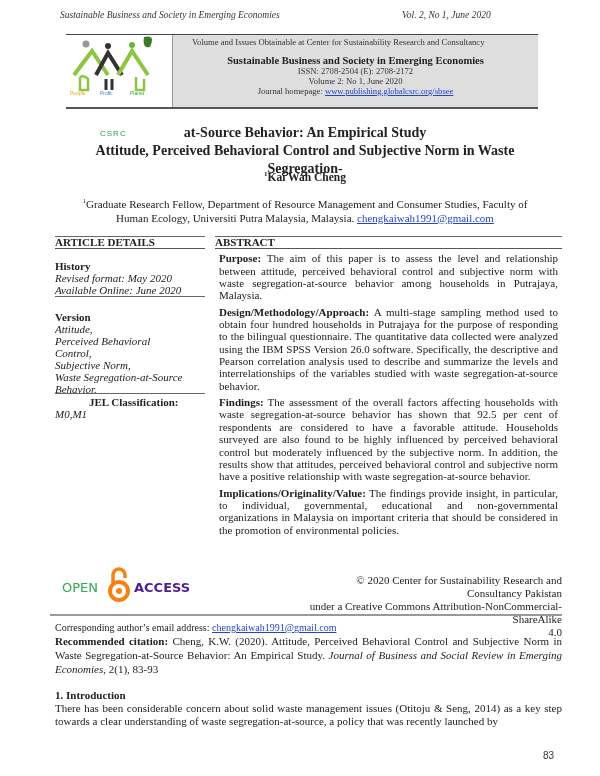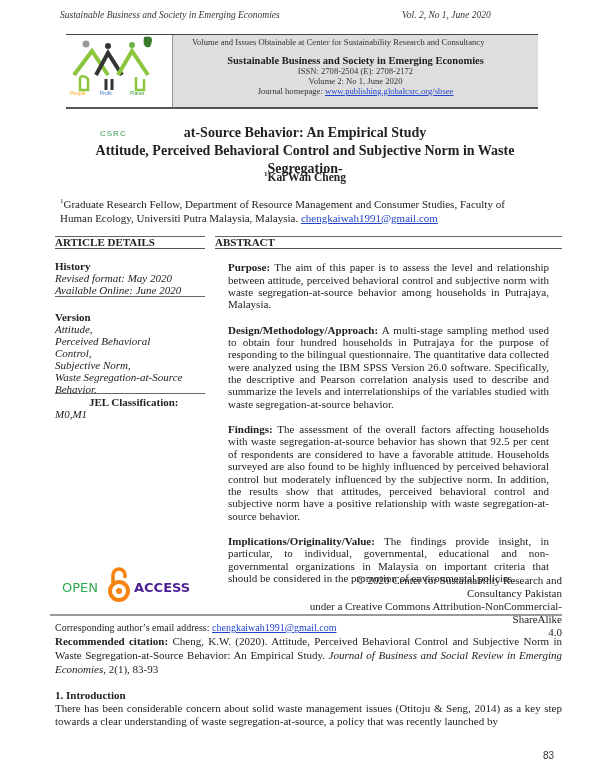--- a/index.html
+++ b/index.html
@@ -12,29 +12,29 @@
   .hdr-box { left:66px; top:34px; width:472px; height:72px; border-top:1.5px solid #444; border-bottom:2px solid #555; }
   .logo-cell { position:absolute; left:0; top:0; width:104px; height:72px; background:#fff; }
   .info-cell { position:absolute; left:106px; top:0; right:0; height:72px; background:#dedede; border-left:1px solid #999; text-align:center; }
   .info-top { font-size:8.6px; margin-top:2px; color:#333; text-align:left; padding-left:19px; }
   .info-title { font-size:10.5px; font-weight:bold; margin-top:8px; color:#222; }
   .info-line { font-size:8.6px; line-height:10px; color:#333; }
   .link { color:#2244cc; text-decoration:underline; }
 
   .title { left:60px; width:490px; top:124px; text-align:center; font-weight:bold; font-size:14px; line-height:18px; color:#222; }
   .author { left:60px; width:490px; top:170px; text-align:center; font-weight:bold; font-size:11.5px; }
-  .affil { left:60px; width:490px; top:194px; font-size:11px; line-height:14px; }
+  .affil { left:60px; width:490px; top:194px; text-align:center; font-size:11px; line-height:14px; }
   sup { font-size:7px; }
 
   .rule { position:absolute; height:0; border-top:1px solid #666; }
   .left-col { left:55px; top:236px; width:150px; font-size:11px; line-height:12px; }
   .sec-h { font-weight:bold; font-size:11px; }
   .it { font-style:italic; }
   .right-col { left:215px; top:236px; width:347px; font-size:11px; line-height:12.35px; text-align:justify; }
-  .right-col p { margin:13px; }
+  .right-col p { margin:4px; }
   .right-col b { font-weight:bold; }
 
   .oa { left:62px; top:572px; }
   .lic { left:300px; top:574px; width:262px; font-size:11px; line-height:13px; text-align:right; }
 
   .corr { left:55px; top:622px; width:507px; font-size:10px; line-height:12px; }
   .cite { left:55px; top:634px; width:507px; font-size:11px; line-height:14px; text-align:justify; }
   .intro-h { left:55px; top:689px; font-size:11px; font-weight:bold; }
   .intro-p { left:55px; top:702px; width:507px; font-size:11px; line-height:13px; text-align:justify; }
   .pageno { left:543px; top:750px; font-family:"Liberation Sans", sans-serif; font-size:10px; color:#333; }

